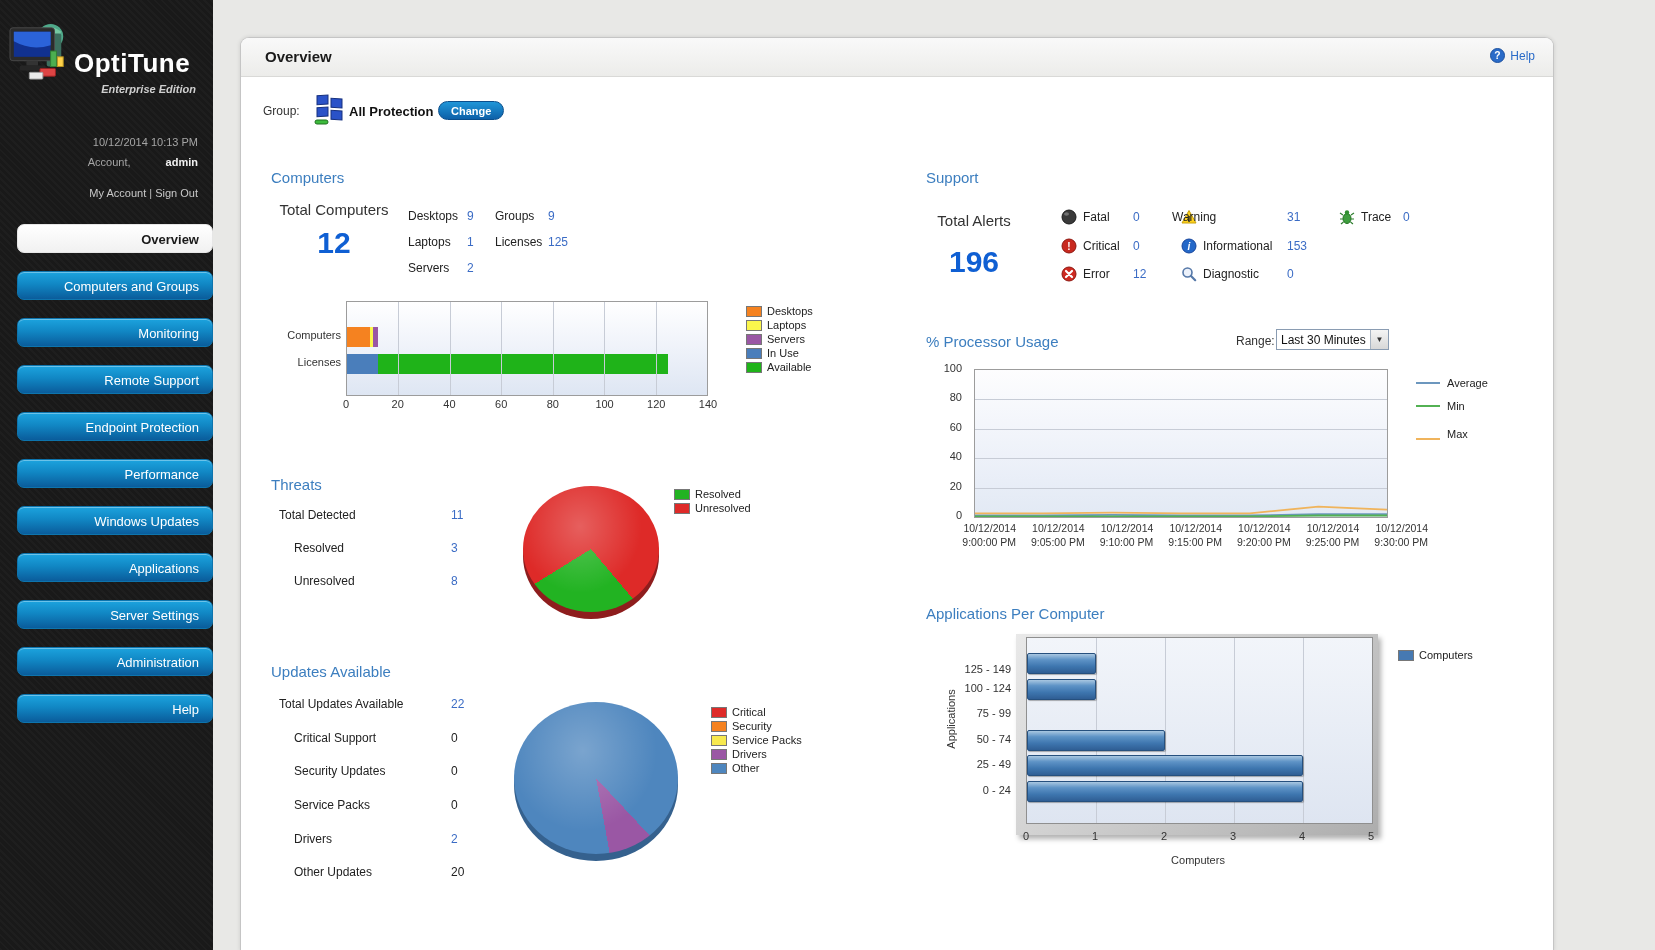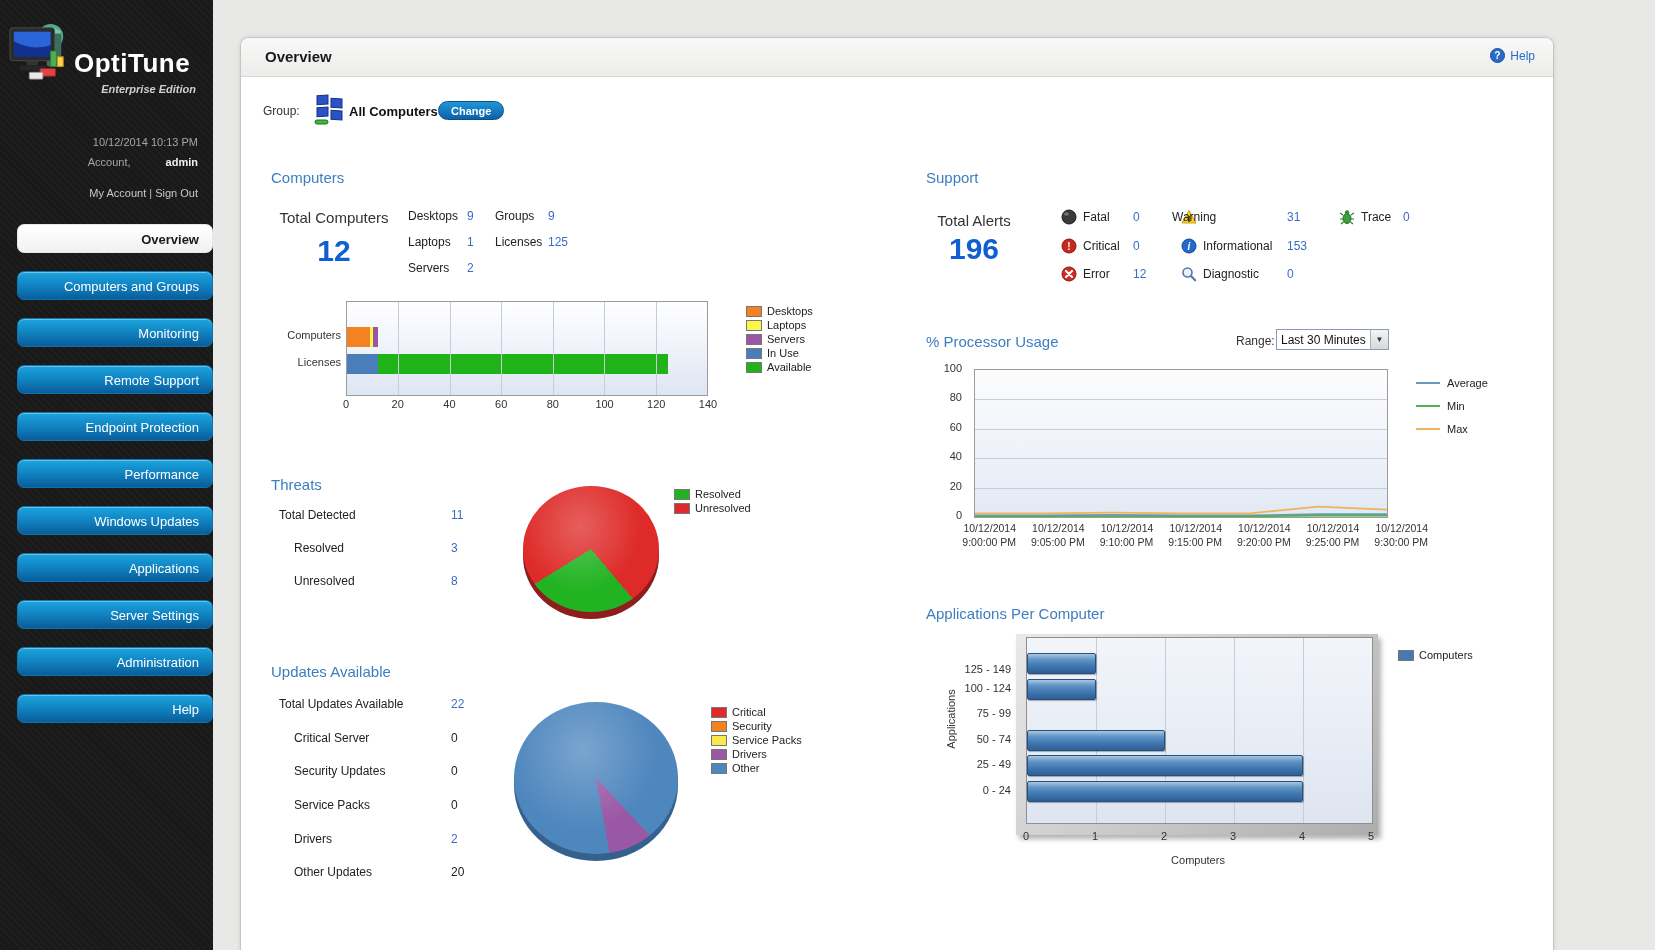--- a/index.html
+++ b/index.html
@@ -37,21 +37,21 @@
   #group-label{position:absolute;left:22px;top:66px;color:#333;}
   #group-icon{position:absolute;left:72px;top:56px;width:32px;height:32px;}
   #group-value{position:absolute;left:108px;top:66px;font-weight:bold;font-size:13px;color:#111;}
   #change-btn{position:absolute;left:197px;top:63px;height:19px;padding:0 12px;font-size:11px;font-weight:bold;color:#FFF;
     background:linear-gradient(180deg,#1F96D8,#0D60A8);border:1px solid #0A4E8C;border-radius:10px;cursor:pointer;}
   .sec-heading{position:absolute;font-size:15px;color:#3C7EBF;}
   .big-num{font-size:30px;font-weight:bold;color:#0F5FD3;}
   .vlink{color:#3B6CC5;cursor:pointer;}
   .vplain{color:#222;}
   
-  #total-computers-wrap{position:absolute;left:33px;top:171px;width:120px;text-align:center;}
+  #total-computers-wrap{position:absolute;left:33px;top:163px;width:120px;text-align:center;}
   #total-computers-wrap .tl{font-size:15px;color:#333;}
   #total-computers-wrap .big-num{display:block;margin-top:8px;}
   .stat-row{position:absolute;font-size:12px;}
   
   #cchart-plot{position:absolute;left:105px;top:263px;width:360px;height:93px;border:1px solid #9C9C9C;
     background:linear-gradient(180deg,#FFFFFF 0%,#EDF1F9 55%,#DEE6F3 100%);}
   .vgrid{position:absolute;top:0;bottom:0;width:1px;background:#C7CCD6;}
   .hgrid{position:absolute;left:0;right:0;height:1px;background:#C7CCD6;}
   .cbar{position:absolute;left:0;height:20px;display:flex;}
   .seg{height:100%;}
@@ -174,21 +174,21 @@
   </div>
 
   <div id="group-label">Group:</div>
   <svg id="group-icon" viewBox="0 0 32 32">
     <rect x="4" y="2" width="11" height="9" fill="#2A52C8" stroke="#16307E" transform="skewY(-4)"></rect>
     <rect x="18" y="3" width="11" height="9" fill="#2A52C8" stroke="#16307E" transform="skewY(4)"></rect>
     <rect x="4" y="14" width="11" height="9" fill="#2A52C8" stroke="#16307E" transform="skewY(-4)"></rect>
     <rect x="18" y="15" width="11" height="9" fill="#2A52C8" stroke="#16307E" transform="skewY(4)"></rect>
     <rect x="2" y="26" width="13" height="4" rx="2" fill="#3DBB3D" stroke="#20701F"></rect>
   </svg>
-  <div id="group-value">All Computers</div>
+  <div id="group-value">All Protection</div>
   <button id="change-btn">Change</button>
 
   <div class="sec-heading" style="left:30px;top:131px">Computers</div>
   <div id="total-computers-wrap">
     <span class="tl">Total Computers</span>
     <span class="big-num">12</span>
   </div>
   <div class="stat-row" style="left:167px;top:171px">Desktops</div>
   <div class="stat-row vlink" style="left:226px;top:171px">9</div>
   <div class="stat-row" style="left:167px;top:197px">Laptops</div>
@@ -270,21 +270,21 @@
       </div>
       <div class="leg-row">
         <div class="sw" style="background: rgb(222, 42, 40);"></div>
         <div>Unresolved</div>
       </div>
     </div>
 
   <div class="sec-heading" style="left:30px;top:625px">Updates Available</div>
   <div class="stat-row" style="left:38px;top:659px">Total Updates Available</div>
   <div class="stat-row vlink" style="left:210px;top:659px">22</div>
-  <div class="stat-row" style="left:53px;top:693px">Critical Server</div>
+  <div class="stat-row" style="left:53px;top:693px">Critical Support</div>
   <div class="stat-row vplain" style="left:210px;top:693px">0</div>
   <div class="stat-row" style="left:53px;top:726px">Security Updates</div>
   <div class="stat-row vplain" style="left:210px;top:726px">0</div>
   <div class="stat-row" style="left:53px;top:760px">Service Packs</div>
   <div class="stat-row vplain" style="left:210px;top:760px">0</div>
   <div class="stat-row" style="left:53px;top:794px">Drivers</div>
   <div class="stat-row vlink" style="left:210px;top:794px">2</div>
   <div class="stat-row" style="left:53px;top:827px">Other Updates</div>
   <div class="stat-row vplain" style="left:210px;top:827px">20</div>
   <div class="pie" id="updates-pie" style="left:273px;top:664px;width:164px;height:152px">
@@ -310,21 +310,21 @@
       </div>
       <div class="leg-row">
         <div class="sw" style="background: rgb(78, 134, 190);"></div>
         <div>Other</div>
       </div>
     </div>
 
   <div class="sec-heading" style="left:685px;top:131px">Support</div>
   <div style="position:absolute;left:673px;top:174px;width:120px;text-align:center">
     <span style="font-size:15px;color:#333">Total Alerts</span>
-    <span class="big-num" style="display:block;margin-top:3px">196</span>
+    <span class="big-num" style="display:block;margin-top:16px">196</span>
   </div>
 
   <svg class="alert-icon" style="left:820px;top:171px" viewBox="0 0 16 16">
     <circle cx="8" cy="8" r="7" fill="#3A3A3A" stroke="#1C1C1C"></circle>
       <ellipse cx="5.5" cy="5" rx="2.5" ry="1.8" fill="#8C8C8C" opacity="0.7"></ellipse>
   </svg>
   <div class="alert-label" style="left:842px;top:172px">Fatal</div>
   <div class="alert-value vlink" style="left:892px;top:172px">0</div>
   <svg class="alert-icon" style="left:820px;top:200px" viewBox="0 0 16 16">
     <circle cx="8" cy="8" r="7" fill="#C8281E" stroke="#8E1710"></circle>
@@ -423,21 +423,21 @@
     </div>
   <div class="legend" id="proc-legend" style="left:1175px;top:333px">
       <div class="leg-row" style="height: 23px;">
         <div class="lnsw" style="border-top-color: rgb(108, 151, 190);"></div>
         <div>Average</div>
       </div>
       <div class="leg-row" style="height: 23px;">
         <div class="lnsw" style="border-top-color: rgb(83, 177, 83);"></div>
         <div>Min</div>
       </div>
-      <div class="leg-row" style="height: 23px;">
+      <div class="leg-row" style="height: 23px; align-items: flex-end;">
         <div class="lnsw" style="border-top-color: rgb(240, 180, 92);"></div>
         <div>Max</div>
       </div>
     </div>
 
   <div class="sec-heading" style="left:685px;top:567px">Applications Per Computer</div>
   <div id="apps-frame"></div>
   <div id="apps-plot">
       <div class="vgrid" style="left: 20%;"></div>
       <div class="vgrid" style="left: 40%;"></div>

